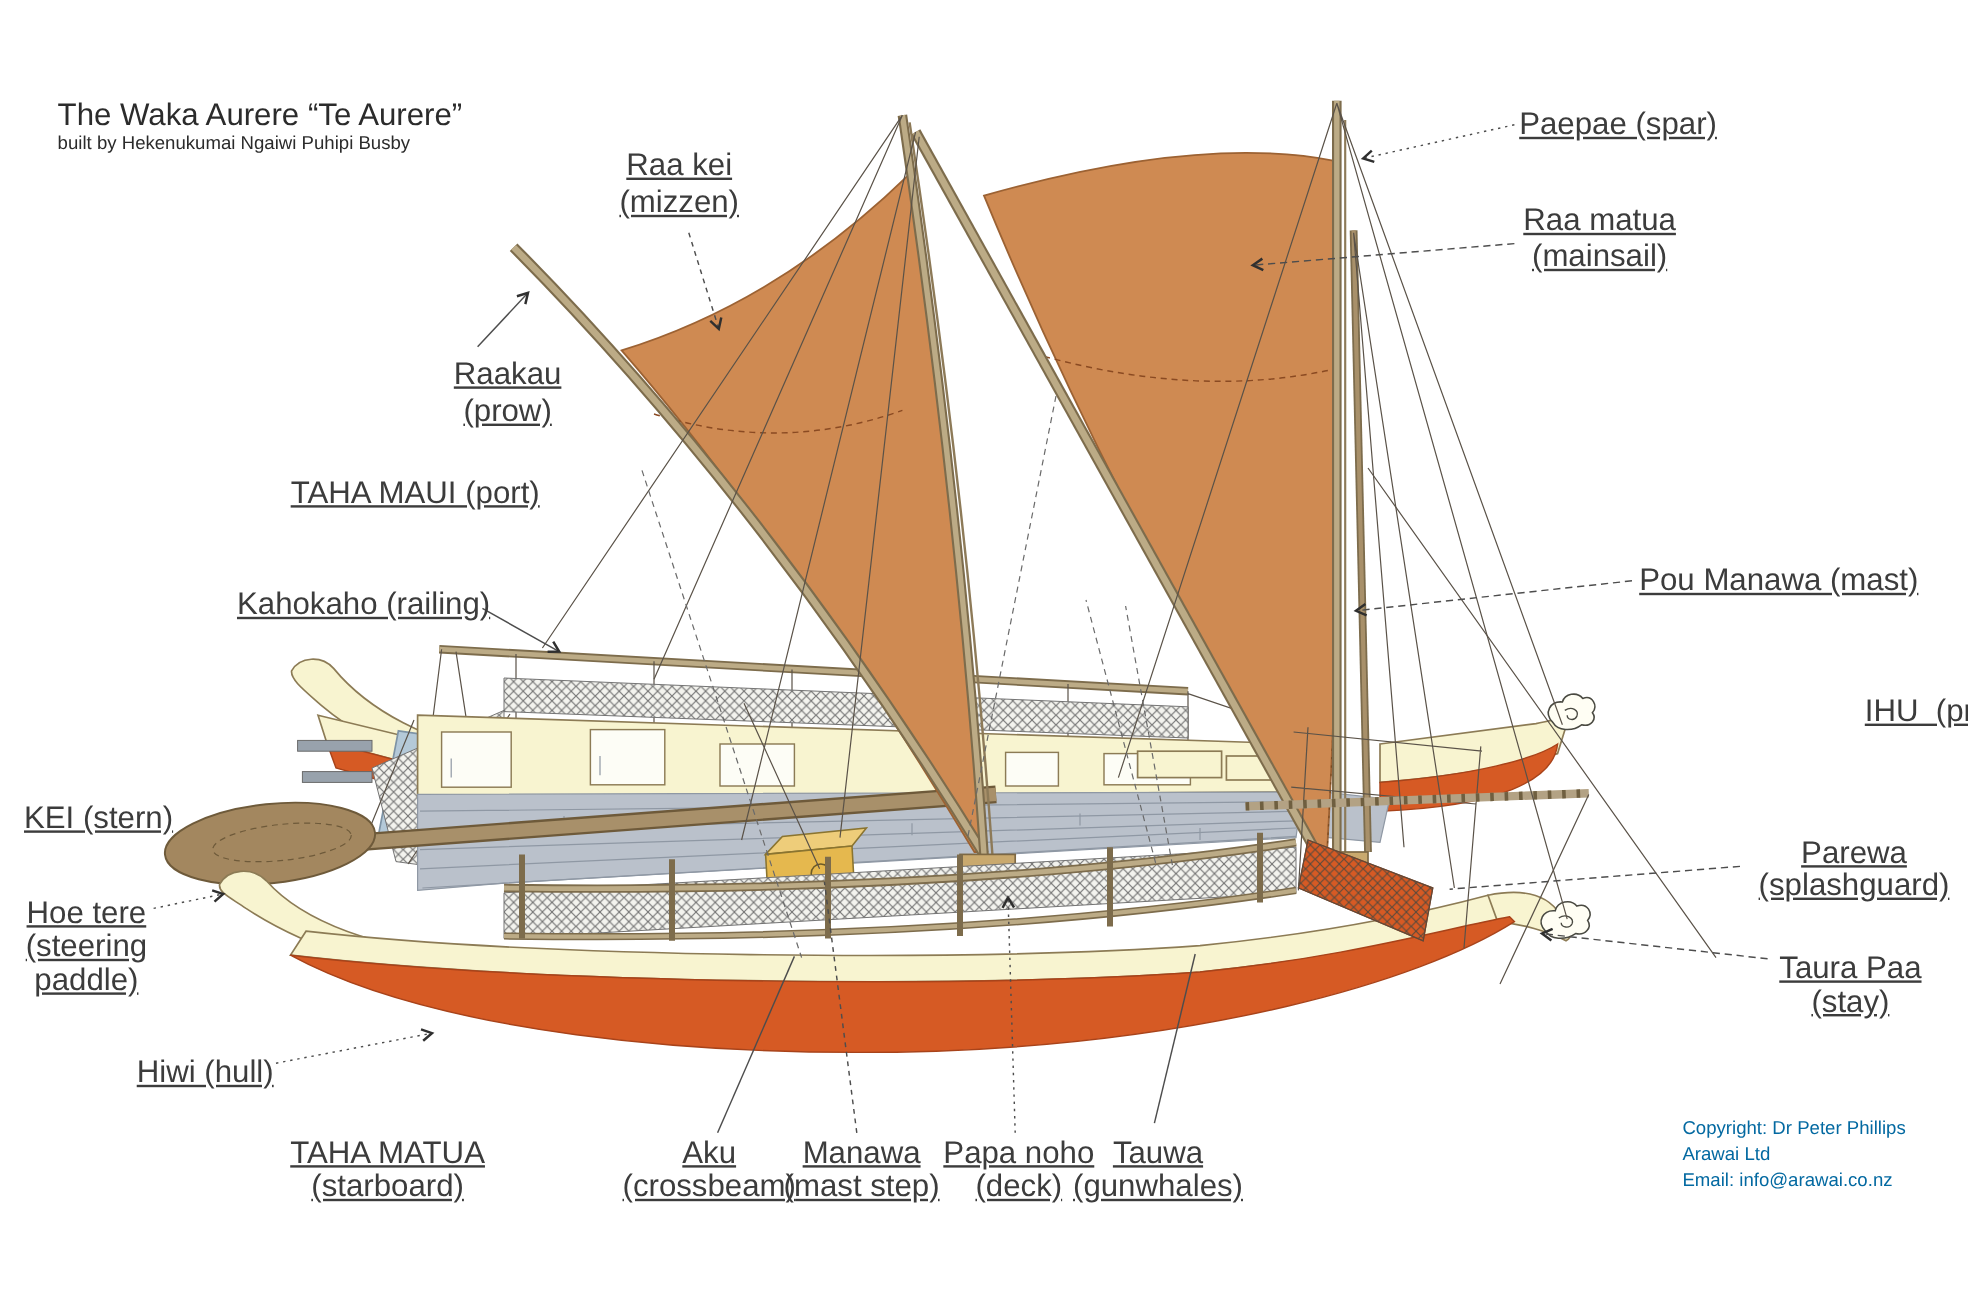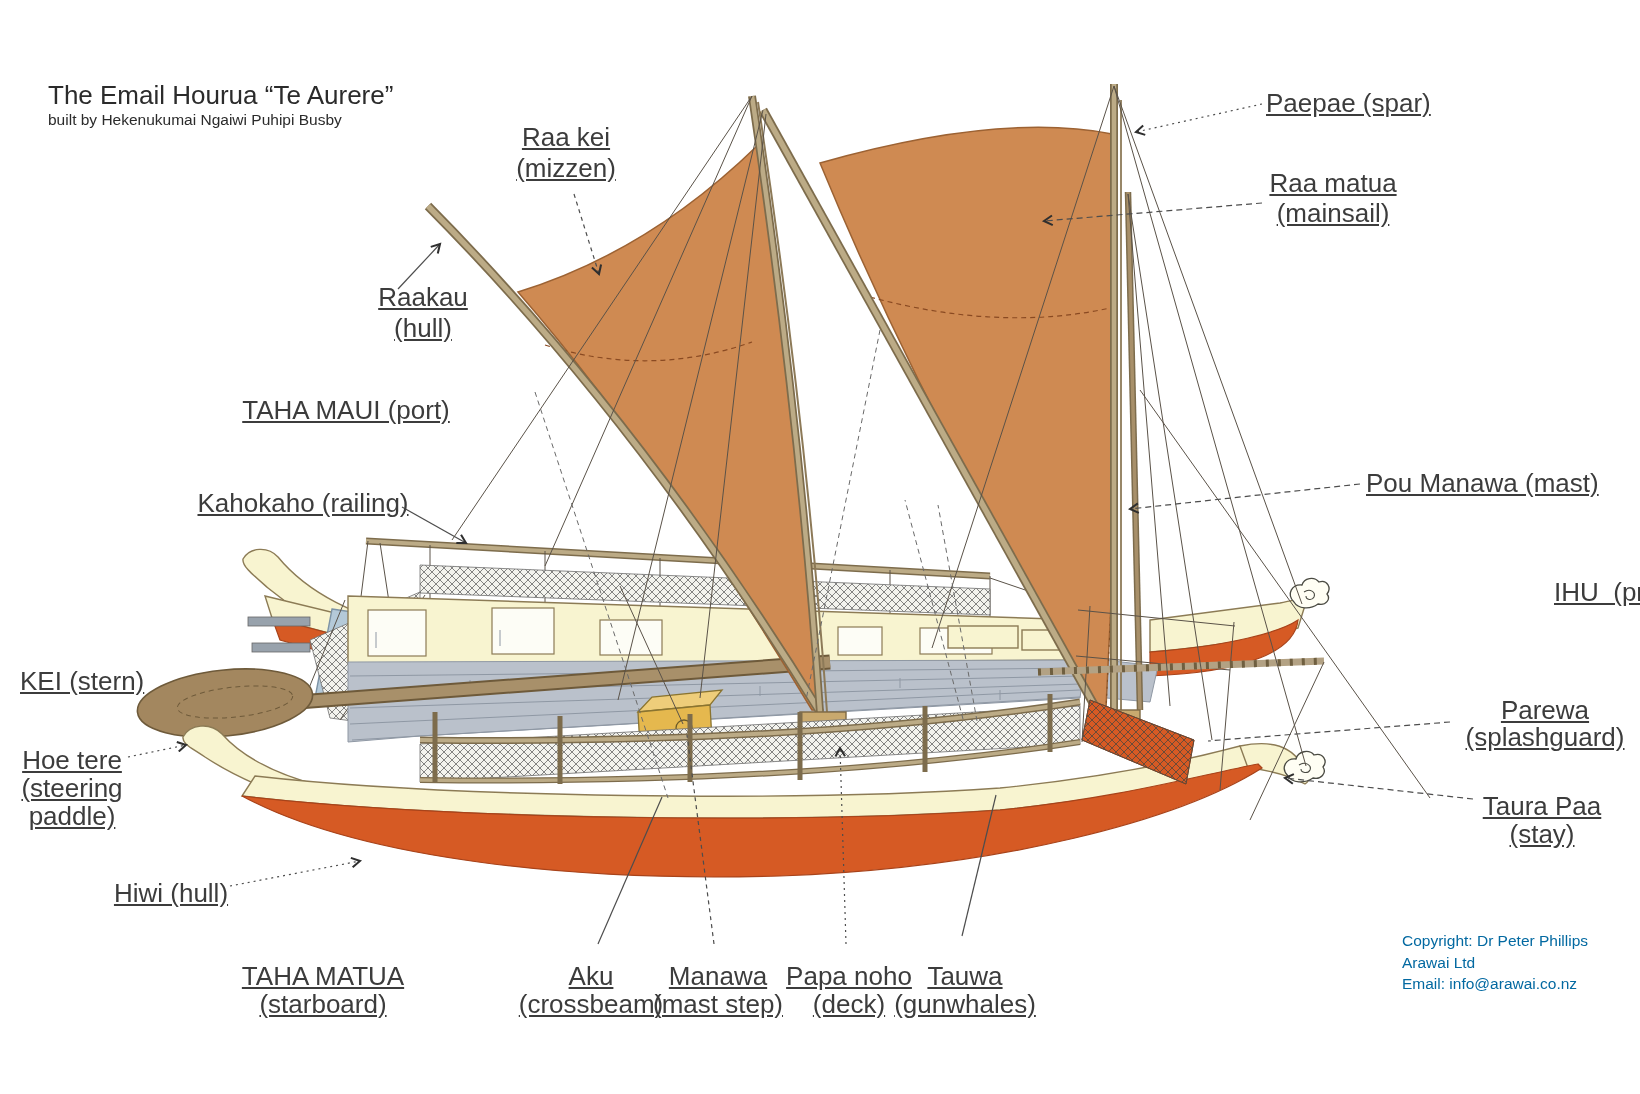--- a/index.html
+++ b/index.html
@@ -3,21 +3,21 @@
 <meta charset="utf-8">
 <style>
   html,body{margin:0;padding:0;background:#ffffff;}
   #stage{position:relative;width:1640px;height:1094px;background:#ffffff;overflow:hidden;
          font-family:"Liberation Sans", sans-serif;color:#3c3c3c;}
   #art{position:absolute;left:0;top:0;}
   .lbl{position:absolute;font-size:26px;line-height:31px;color:#3c3c3c;text-align:center;}
   .lbl .ln{display:block;white-space:pre;text-decoration:underline;}
   .center{transform:translateX(-50%);}
   .leftal{text-align:left;}
-  .botrow{line-height:28px;margin-top:16px;}
+  .botrow{line-height:28px;}
   #title{position:absolute;left:48px;top:80px;text-align:left;color:#2b2b2b;}
   #title .t1{font-size:26px;line-height:30px;white-space:pre;}
   #title .t2{font-size:15.5px;line-height:20px;white-space:pre;}
   #copyright{position:absolute;left:1402px;top:930px;font-size:15.5px;line-height:21.5px;
              color:#0369a1;text-align:left;}
   #copyright .ln{display:block;white-space:pre;}
   .sail{stroke:#9c6233;stroke-width:1.5;}
   .cream{stroke:#8c7b55;stroke-width:1.4;}
   .hullred{stroke:#a8431a;stroke-width:1.2;}
   .rig{stroke:#5a5248;stroke-width:1;fill:none;}
@@ -183,41 +183,41 @@
     <path class="lead" stroke-dasharray="2 4" d="M 128 757 L 186 745" marker-end="url(#arr)"></path>
     <path class="lead" stroke-dasharray="2 4" d="M 230 886 L 360 861" marker-end="url(#arr)"></path>
     <path class="lead" d="M 598 944 L 662 797"></path>
     <path class="lead" stroke-dasharray="4 4" d="M 714 944 L 687 735"></path>
     <path class="lead" stroke-dasharray="2 4" d="M 846 944 L 840 748" marker-end="url(#arr)"></path>
     <path class="lead" d="M 962 936 L 996 795"></path>
   </g>
 </svg>
 
   <div id="title">
-    <span class="t1">The Email Hourua “Te Aurere”</span>
+    <span class="t1">The Waka Aurere “Te Aurere”</span>
     <span class="t2" style="display:block">built by Hekenukumai Ngaiwi Puhipi Busby</span>
   </div>
 
   <div class="lbl center" style="left:566px;top:122px">
     <span class="ln">Raa kei</span>
       <span class="ln">(mizzen)</span>
   </div>
 
   <div class="lbl leftal" style="left:1266px;top:88px">
     <span class="ln">Paepae (spar)</span>
   </div>
 
   <div class="lbl center" style="left:1333px;top:168px;line-height:30px">
     <span class="ln">Raa matua</span>
       <span class="ln">(mainsail)</span>
   </div>
 
-  <div class="lbl center" style="left:423px;top:282px">
+  <div class="lbl center" style="left:423px;top:296px">
     <span class="ln">Raakau</span>
-      <span class="ln">(hull)</span>
+      <span class="ln">(prow)</span>
   </div>
 
   <div class="lbl center" style="left:346px;top:395px">
     <span class="ln">TAHA MAUI (port)</span>
   </div>
 
   <div class="lbl center" style="left:303px;top:488px">
     <span class="ln">Kahokaho (railing)</span>
   </div>
 

